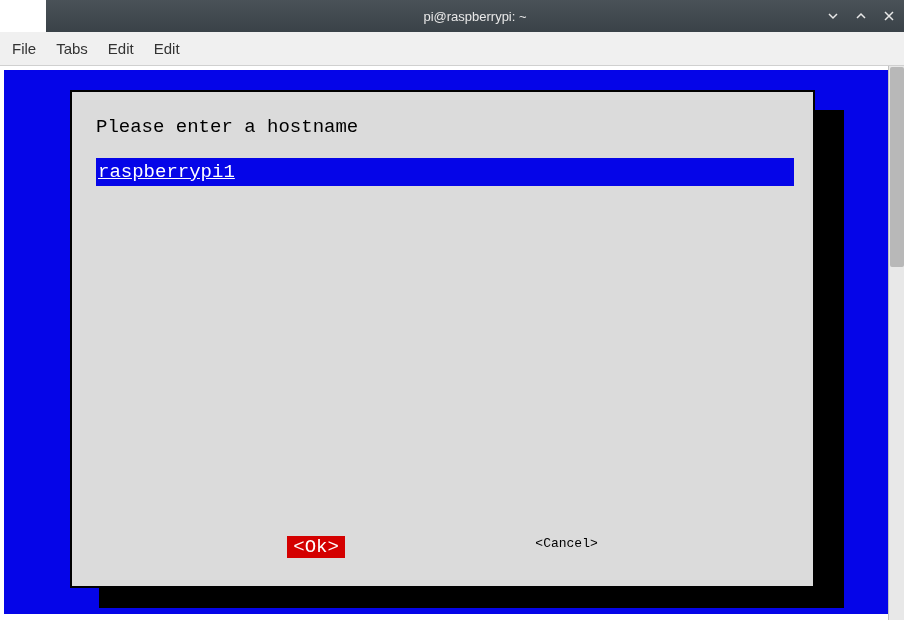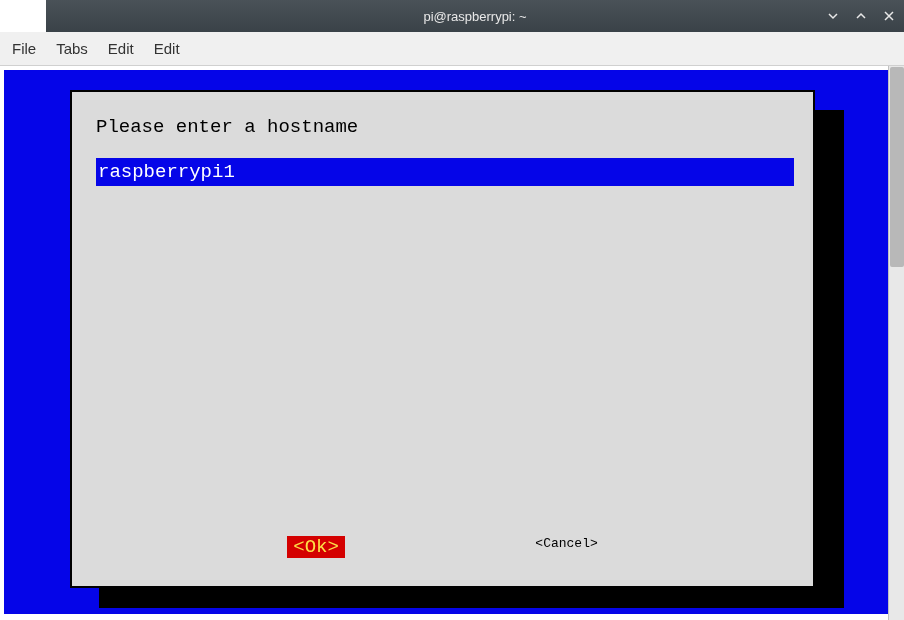--- a/index.html
+++ b/index.html
@@ -135,36 +135,37 @@
       top: 66px;
       width: 698px;
       height: 28px;
       background: #0505e8;
       color: #fff;
       font-family: 'Courier New', monospace;
       font-size: 19px;
       border: none;
       outline: none;
       padding: 0 2px;
+      text-decoration: underline;
       text-decoration-color: #fff;
     }
     
     .dialog-buttons {
       position: absolute;
       bottom: 28px;
       left: 0;
       width: 100%;
       display: flex;
       justify-content: space-around;
       padding: 0 120px;
     }
     
     .btn-ok {
       background: #d40000;
-      color: #fde047;
+      color: #ffffff;
       padding: 0 6px;
       font-family: 'Courier New', monospace;
       font-size: 19px;
       cursor: pointer;
     }
     
     .btn-cancel {
       color: #000;
       font-family: 'Courier New', monospace;
       font-size: 13px;

